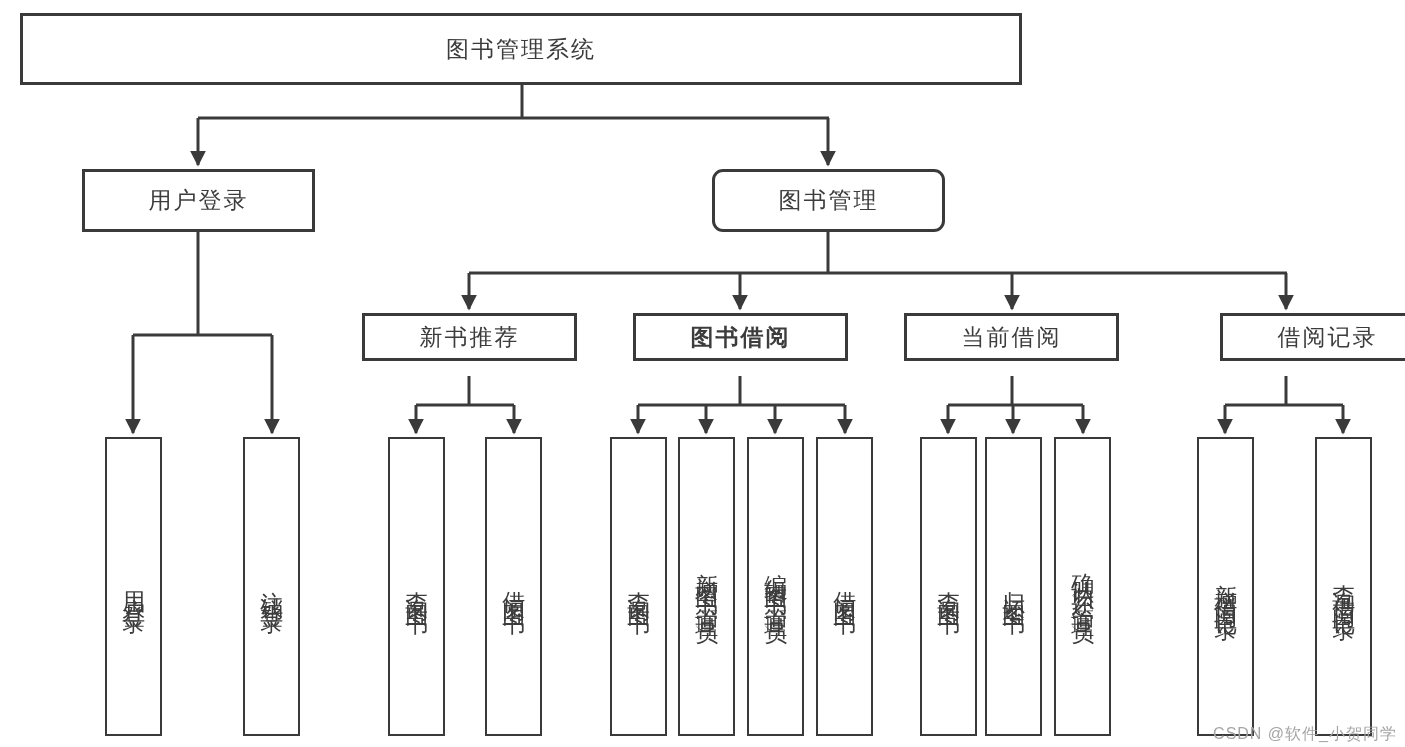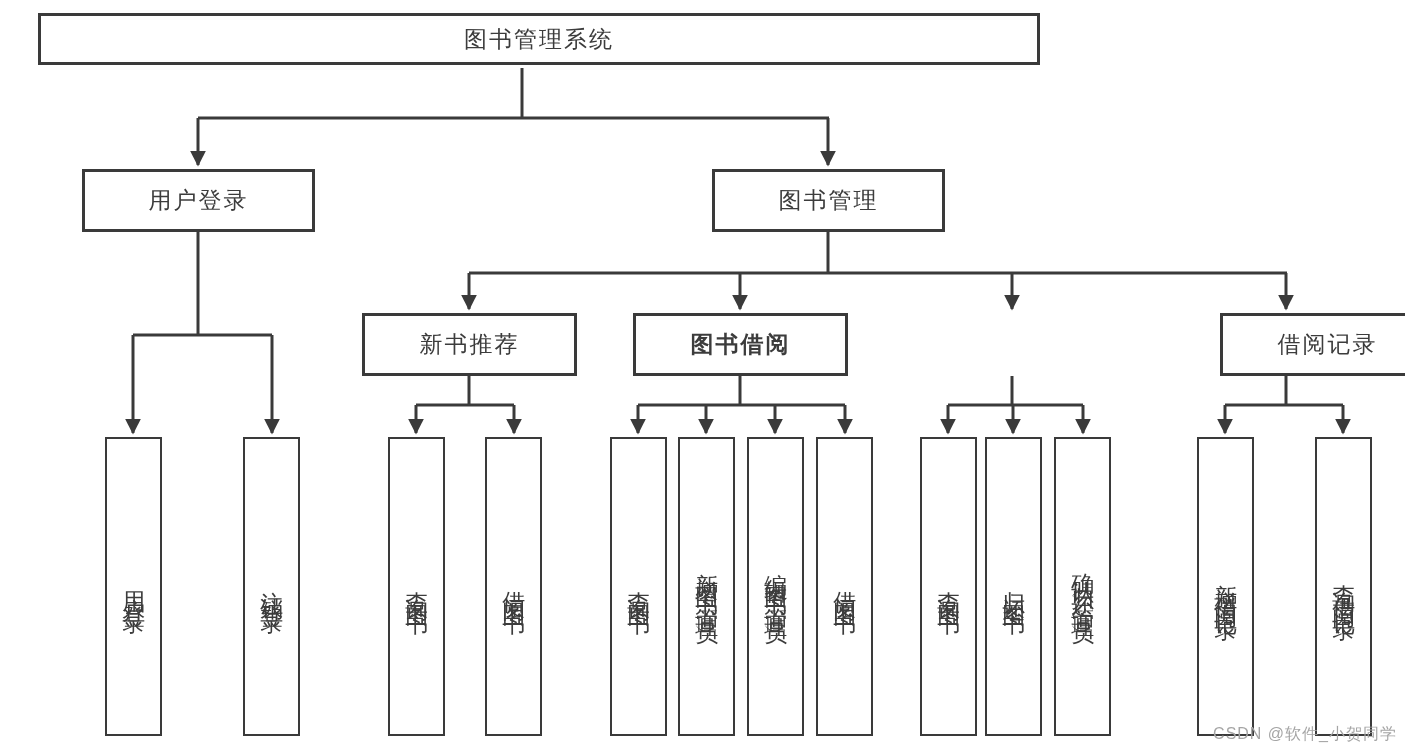--- a/index.html
+++ b/index.html
@@ -15,24 +15,24 @@
     overflow:hidden;
   }
   .connectors{position:absolute;left:0;top:0;}
   .connectors path{stroke:var(--line);stroke-width:3;fill:none;}
   .connectors .head{fill:var(--line);stroke:none;}
   .box{
     position:absolute;background:#fff;border:3px solid var(--line);
     display:flex;align-items:center;justify-content:center;
     box-sizing:border-box;font-size:23px;letter-spacing:2px;white-space:nowrap;
   }
-  .root{left:38px;top:13px;width:1002px;height:52px;}
+  .root{left:20px;top:13px;width:1002px;height:72px;}
   .lvl2{top:169px;width:233px;height:63px;}
-  .lvl3{top:313px;width:215px;height:63px;text-align:right;}
-  .n-login{left:82px;}   .n-bookmgmt{left:712px;}
+  .lvl3{top:313px;width:215px;height:48px;text-align:right;}
+  .n-login{left:82px;}   .n-bookmgmt{left:712px;border-radius:11px;}
   .n-newbook{left:362px;}.n-borrow{left:633px;font-weight:bold;}
   .n-current{left:904px;}.n-records{left:1220px;}
   .leaf{
     top:437px;width:57px;height:299px;border-width:2px;letter-spacing:0;
   }
   .leaf span{
     writing-mode:vertical-rl;text-orientation:mixed;
     font-size:23px;letter-spacing:7px;line-height:1.1;
   }
   .lf1{left:105px;} .lf2{left:243px;}
@@ -98,20 +98,21 @@
     <path d="M1343 405 V433" marker-end="url(#arrow)"></path>
   </svg>
 
   <div class="box root">图书管理系统</div>
 
   <div class="box lvl2 n-login">用户登录</div>
   <div class="box lvl2 n-bookmgmt">图书管理</div>
 
   <div class="box lvl3 n-newbook">新书推荐</div>
   <div class="box lvl3 n-borrow">图书借阅</div>
+  <div class="box lvl3 n-current">当前借阅</div>
   <div class="box lvl3 n-records">借阅记录</div>
 
   <div class="box leaf lf1">
     <span>用户登录</span>
   </div>
   <div class="box leaf lf2">
     <span>注销登录</span>
   </div>
 
   <div class="box leaf lf3">

